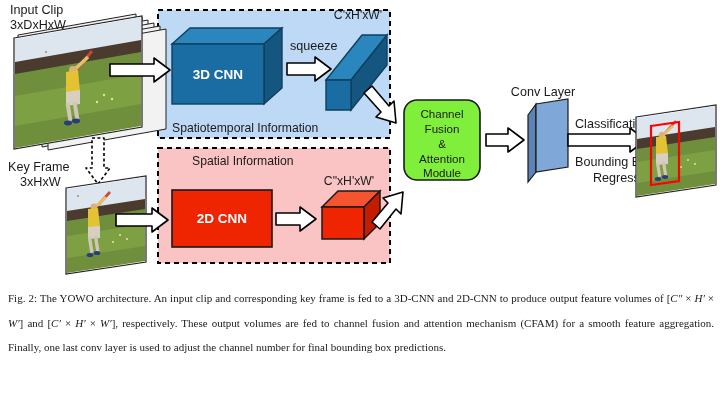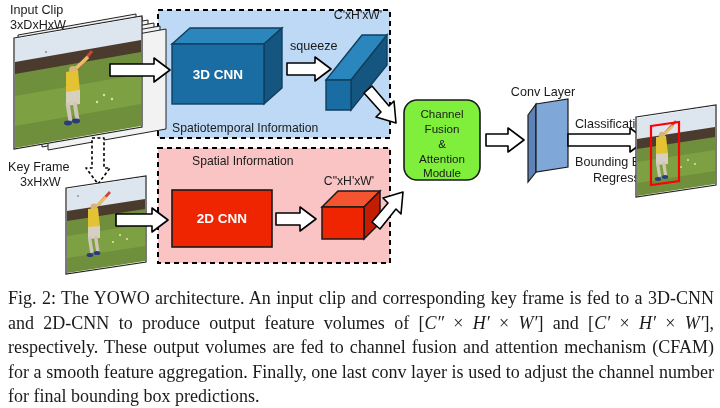--- a/index.html
+++ b/index.html
@@ -21,21 +21,21 @@
     width: 628px;
     height: 283px;
   }
 
   #caption {
     position: absolute;
     left: 8px;
     top: 286px;
     width: 706px;
     font-family: "Liberation Serif", serif;
-    font-size: 18px;
+    font-size: 11px;
     line-height: 24.6px;
     color: #1a1a1a;
     text-align: justify;
     text-justify: inter-word;
   }
   #caption .mathit { font-style: italic; }
   #caption .times { font-style: normal; }
 
   svg { display: block; }
 

